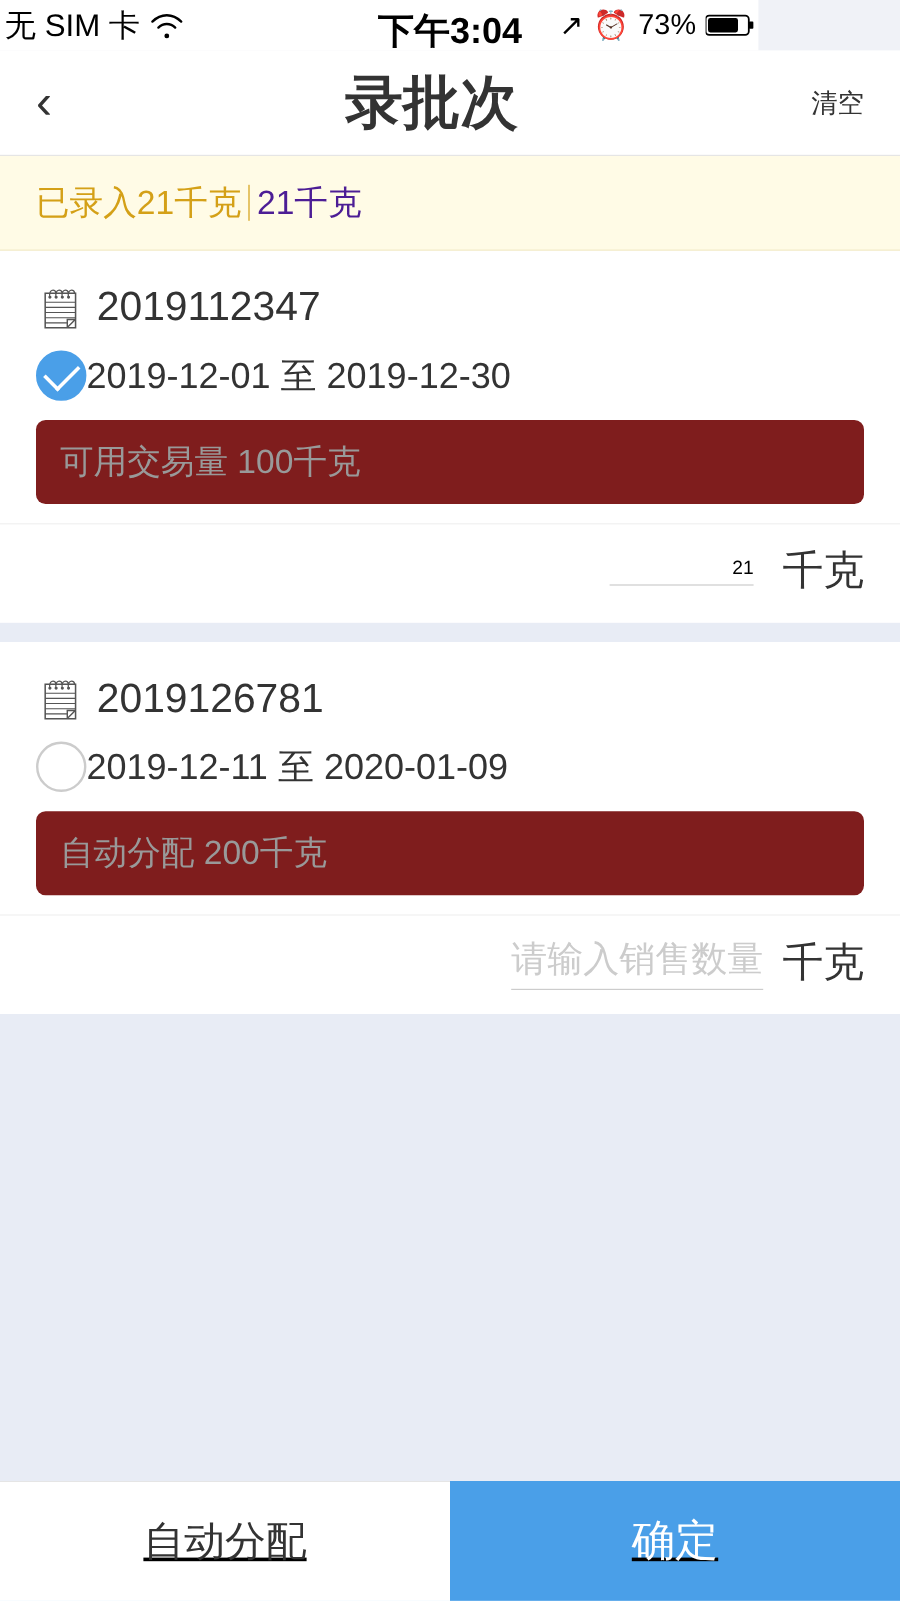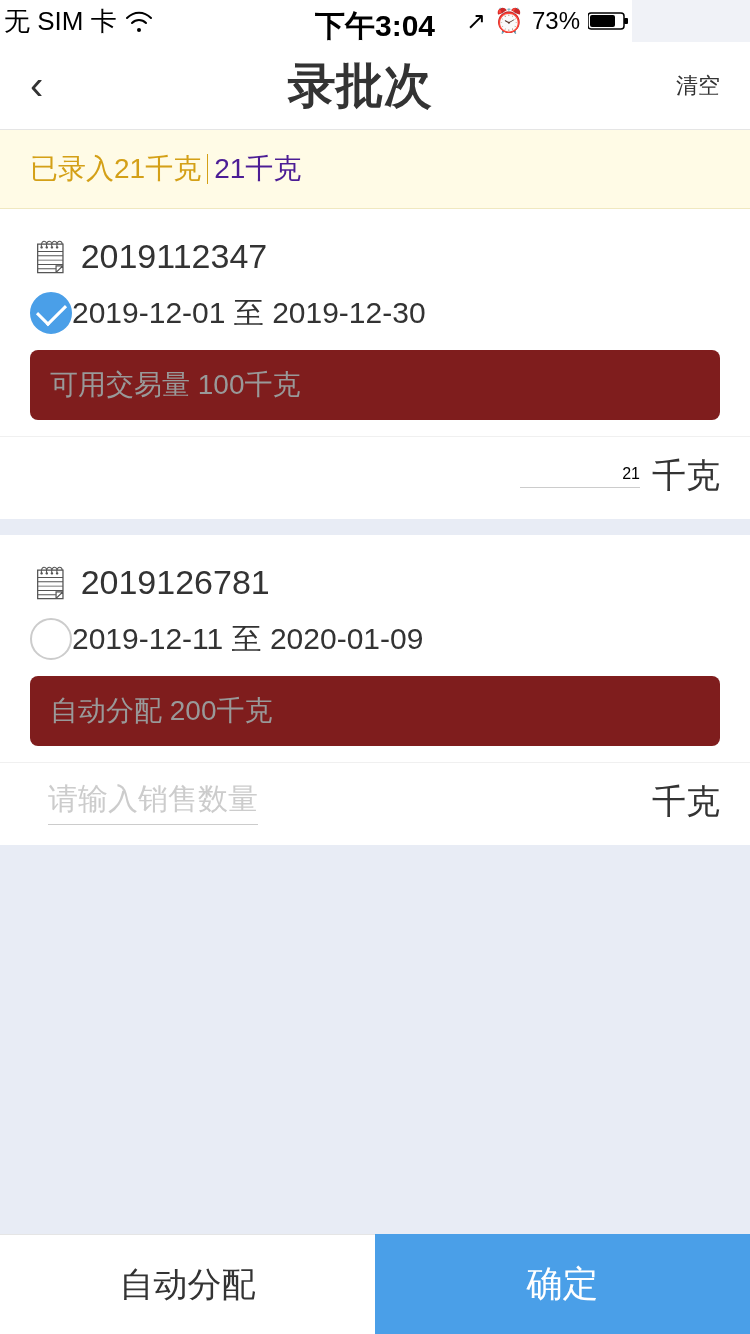--- a/index.html
+++ b/index.html
@@ -161,21 +161,21 @@
       font-size: 28px;
       color: #999;
     }
 
     
     .quantity-row {
       display: flex;
       align-items: center;
       justify-content: flex-end;
       padding: 16px 30px 20px 22px;
-      gap: 12px;
+      gap: 24px;
       background: #fff;
       border-top: 1px solid #f0f0f0;
     }
     .quantity-underline {
       border-bottom: 1px solid #ccc;
       min-width: 120px;
       text-align: right;
       padding-bottom: 4px;
     }
     .quantity-unit {
@@ -186,21 +186,21 @@
     
     .section-separator {
       height: 16px;
       background: #e8ecf5;
     }
 
     
     .input-row {
       display: flex;
       align-items: center;
-      justify-content: space-between;
+      justify-content: flex-end;
       padding: 16px 30px 20px 48px;
       gap: 16px;
       background: #fff;
       border-top: 1px solid #f0f0f0;
     }
     .input-placeholder {
       font-size: 30px;
       color: #ccc;
       border-bottom: 1px solid #ccc;
       min-width: 200px;
@@ -220,20 +220,21 @@
 
     
     .bottom-bar {
       position: fixed;
       bottom: 0;
       left: 0;
       width: 750px;
       height: 100px;
       display: flex;
       background: #fff;
+      text-decoration: underline;
     }
     .btn-auto {
       flex: 1;
       display: flex;
       align-items: center;
       justify-content: center;
       font-size: 34px;
       color: #333;
       background: #fff;
       border: none;

